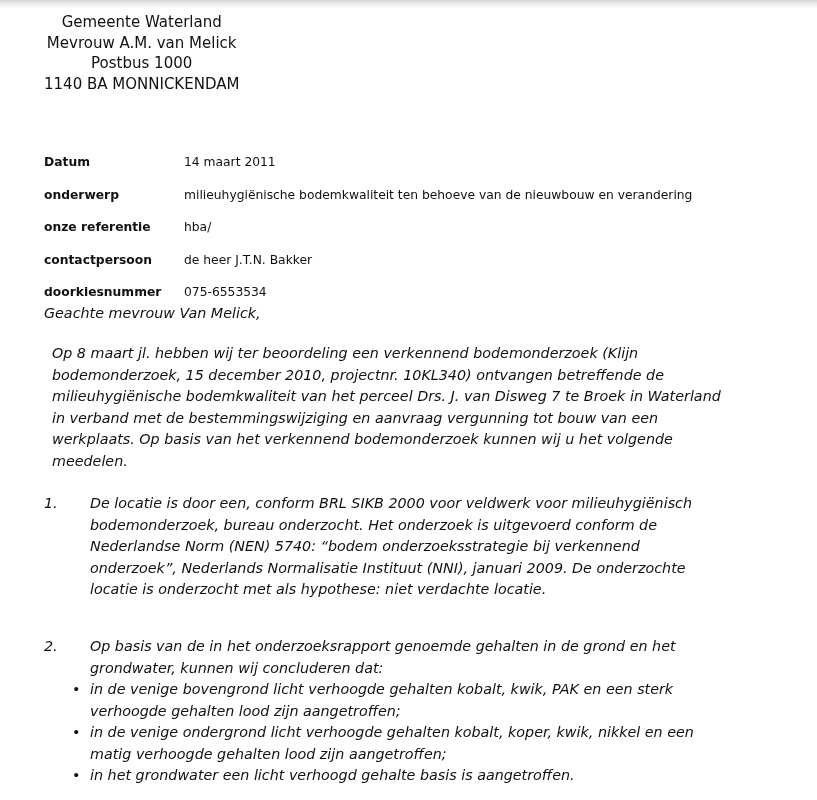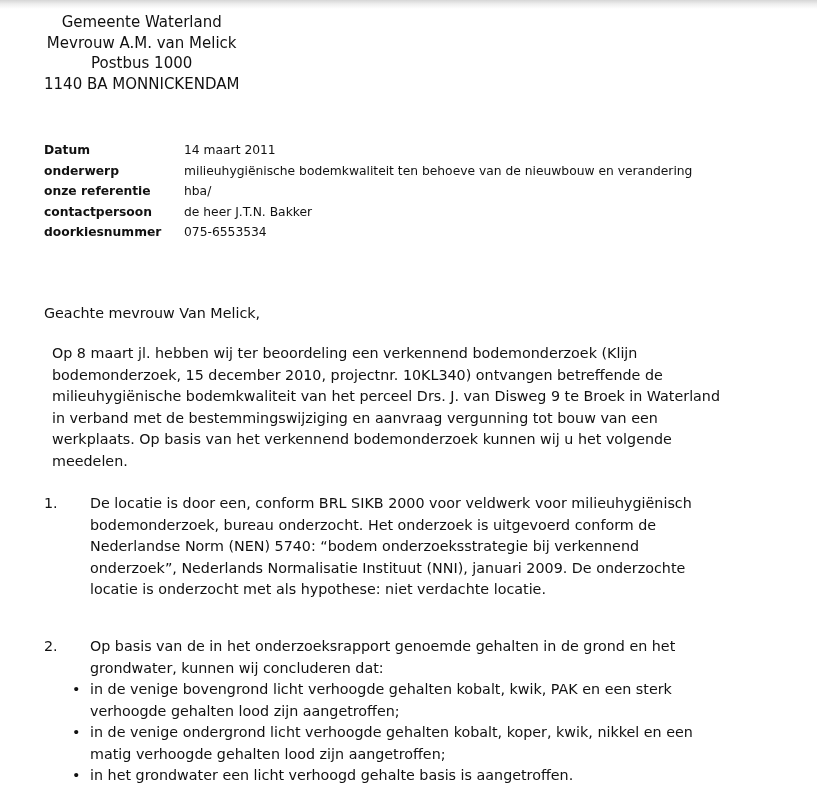--- a/index.html
+++ b/index.html
@@ -10,24 +10,24 @@
       color: #111111;
     }
     .top-shadow {
       position: absolute; left: 0; top: 0; width: 817px; height: 9px;
       background: linear-gradient(to bottom, #d6d6d6 0%, #eeeeee 45%, #ffffff 100%);
     }
     .page { position: absolute; left: 0; top: 0; width: 817px; }
     .addr { position: absolute; left: 44px; top: 12px; font-size: 15px; line-height: 20.5px; }
     .addr div { white-space: nowrap; text-align: center; }
     .meta { position: absolute; left: 44px; top: 140px; font-size: 12.3px; }
-    .meta-row { display: flex; height: 20.5px; line-height: 20.5px; white-space: nowrap; }
+    .meta-row { display: flex; height: 20.5px; line-height: 20.5px; white-space: nowrap; margin-top: 12px; }
     .meta-label { width: 140px; font-weight: bold; flex: 0 0 140px; }
     .meta-val { flex: 1; }
-    .body-text { font-size: 14.3px; line-height: 21.5px; white-space: nowrap; }
+    .body-text { font-size: 14.3px; line-height: 21.5px; white-space: nowrap; font-style: italic; }
     .salutation { position: absolute; left: 44px; top: 303px; }
     .intro { position: absolute; left: 52px; top: 343px; }
     .list-item { position: absolute; left: 44px; }
     .num { position: absolute; left: 0; top: 0; width: 40px; }
     .item-text { position: absolute; left: 46px; top: 0; }
     .bullets { position: absolute; left: 28px; }
     .bullet-row { position: relative; }
     .bullet-dot { position: absolute; left: 0; top: 0; width: 18px; }
     .bullet-text { padding-left: 18px; }
   </style>
@@ -66,21 +66,21 @@
       <div class="meta-label">doorkiesnummer</div>
       <div class="meta-val">075-6553534</div>
     </div>
   </div>
 
   <div class="salutation body-text">Geachte mevrouw Van Melick,</div>
 
   <div class="intro body-text">
     <div>Op 8 maart jl. hebben wij ter beoordeling een verkennend bodemonderzoek (Klijn</div>
     <div>bodemonderzoek, 15 december 2010, projectnr. 10KL340) ontvangen betreffende de</div>
-    <div>milieuhygiënische bodemkwaliteit van het perceel Drs. J. van Disweg 9 te Broek in Waterland</div>
+    <div>milieuhygiënische bodemkwaliteit van het perceel Drs. J. van Disweg 7 te Broek in Waterland</div>
     <div>in verband met de bestemmingswijziging en aanvraag vergunning tot bouw van een</div>
     <div>werkplaats. Op basis van het verkennend bodemonderzoek kunnen wij u het volgende</div>
     <div>meedelen.</div>
   </div>
 
   <div class="list-item body-text" style="top:493px;">
     <div class="num">1.</div>
     <div class="item-text">
       <div>De locatie is door een, conform BRL SIKB 2000 voor veldwerk voor milieuhygiënisch</div>
       <div>bodemonderzoek, bureau onderzocht. Het onderzoek is uitgevoerd conform de</div>

